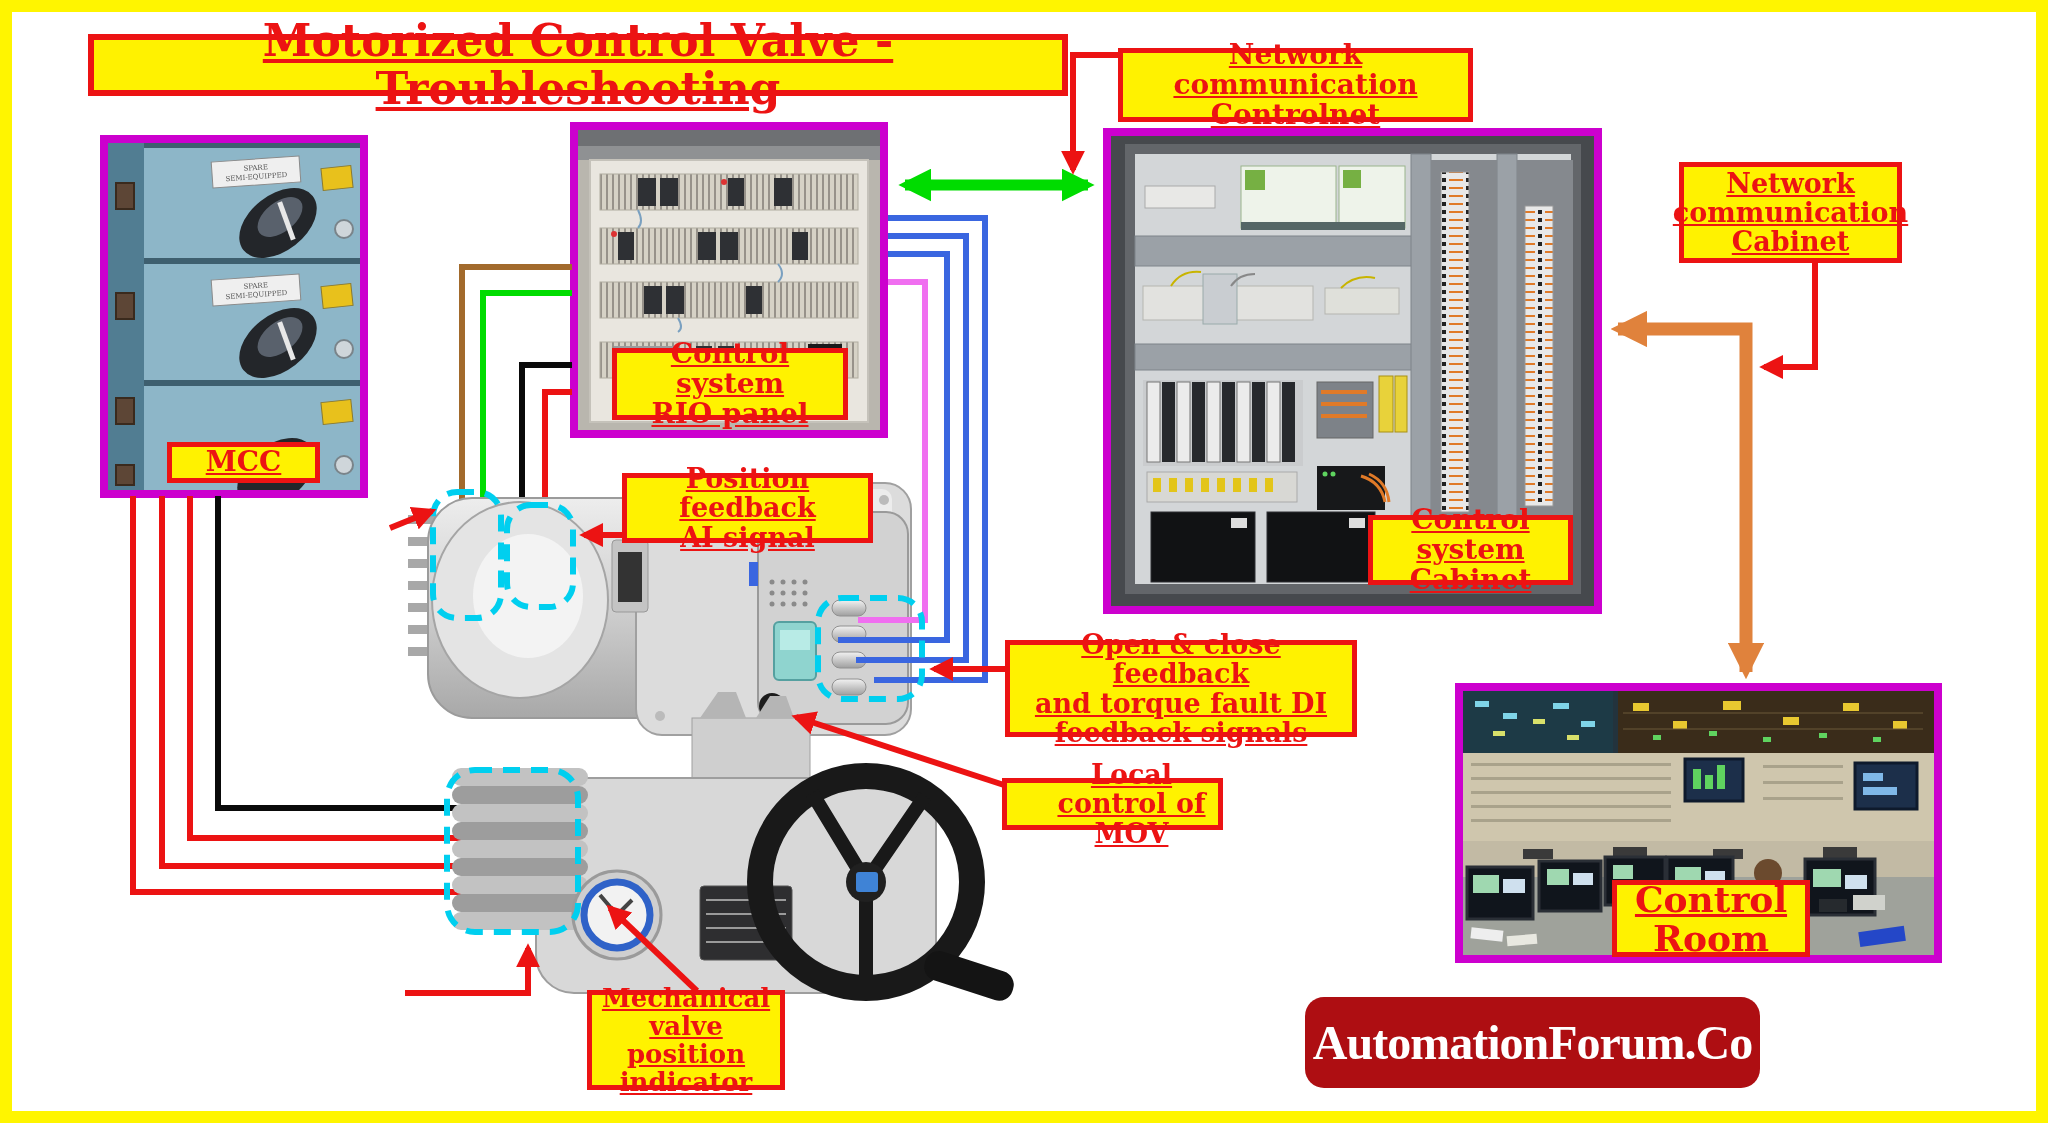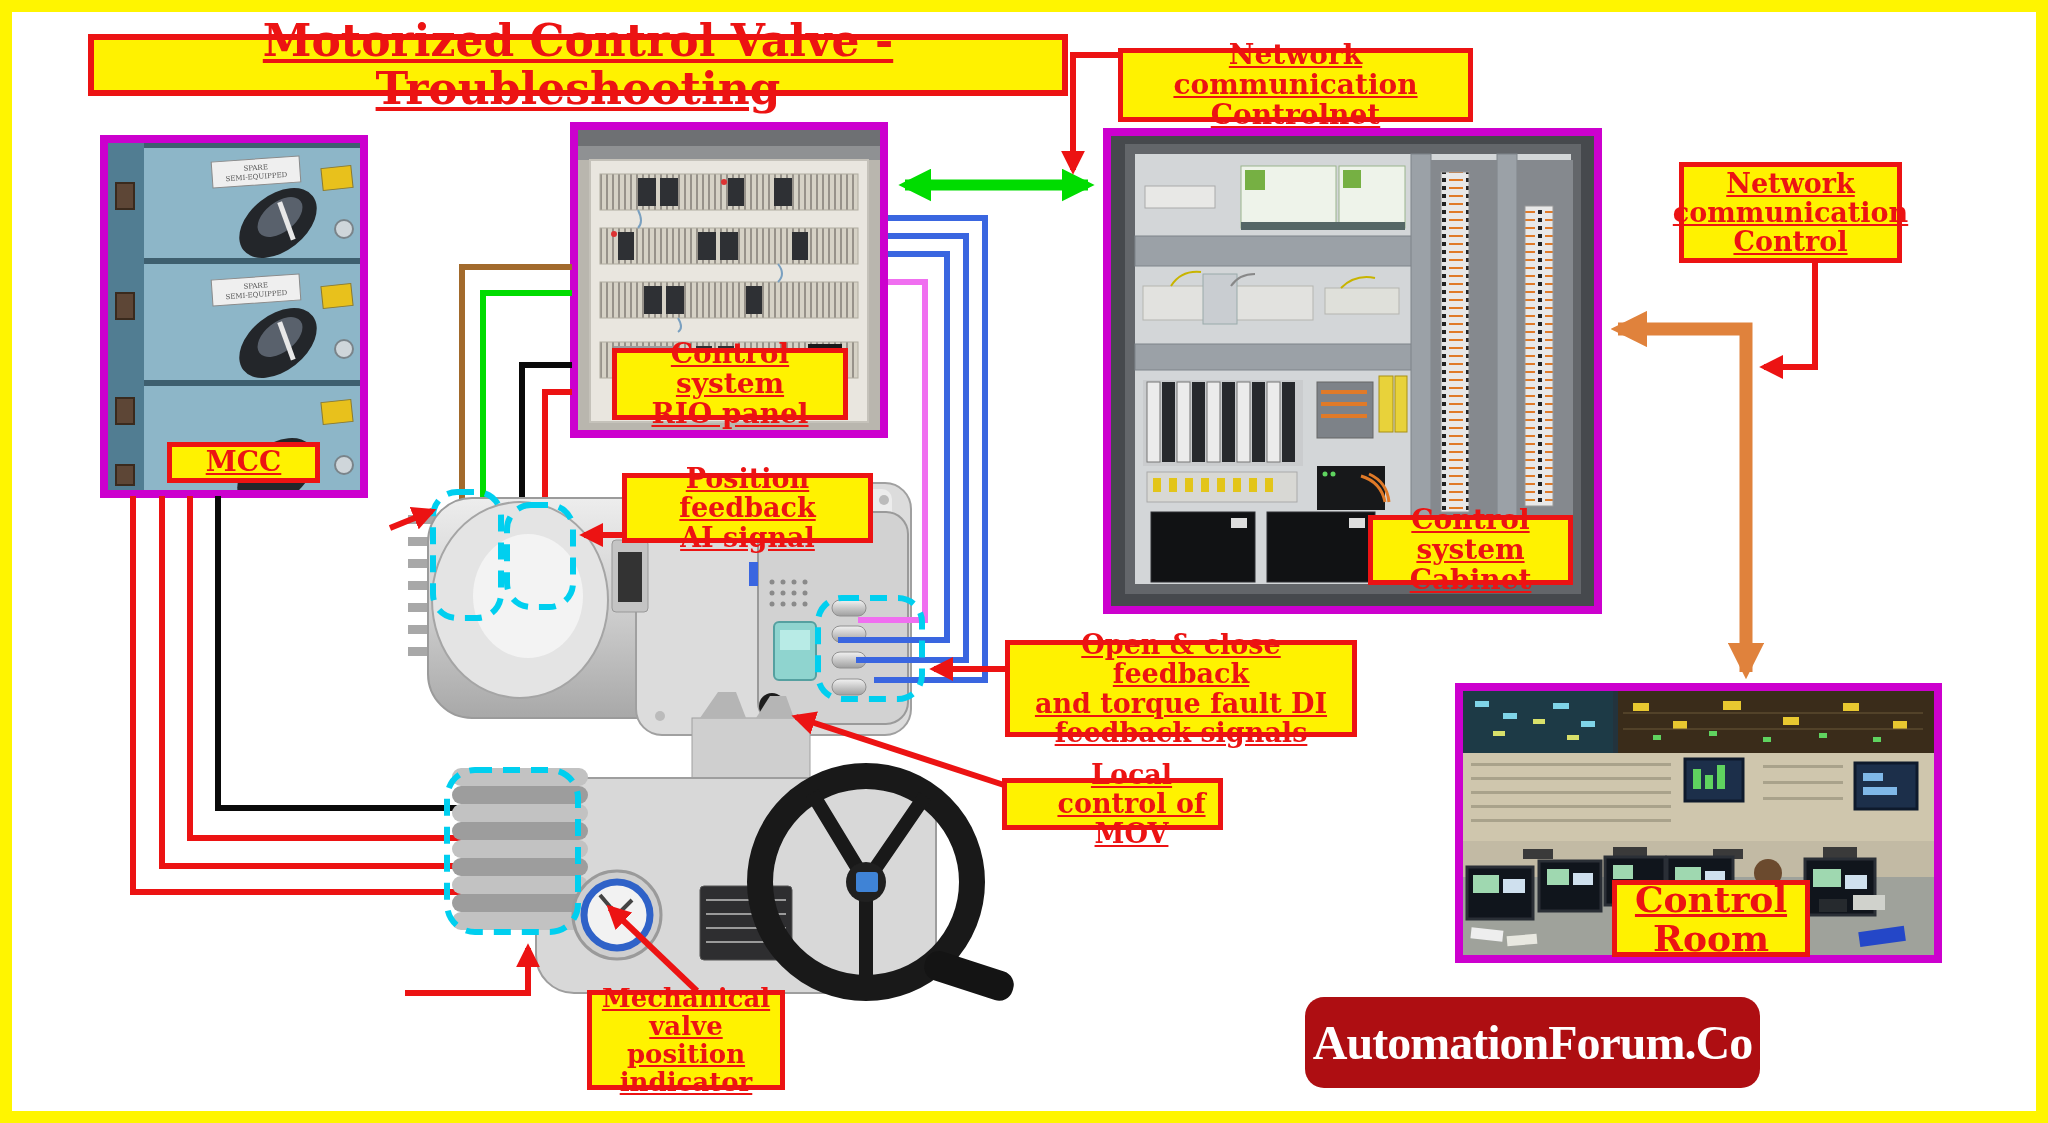--- a/index.html
+++ b/index.html
@@ -459,21 +459,21 @@
     </g>
   </svg>
 
   <div id="title-box" class="callout" style="left:88px;top:34px;width:980px;height:62px;font-size:44px;">Motorized Control Valve - Troubleshooting</div>
 
   <div class="callout" style="left:1118px;top:18px;width:355px;height:74px;font-size:28px;margin-top:30px;">Network communication
 Controlnet</div>
 
   <div class="callout" style="left:1679px;top:162px;width:223px;height:101px;font-size:27px;">Network
 communication
-Control</div>
+Cabinet</div>
 
   <div class="callout" style="left:167px;top:442px;width:153px;height:41px;font-size:28px;">MCC</div>
 
   <div class="callout" style="left:612px;top:348px;width:236px;height:72px;font-size:28px;">Control system
 RIO panel</div>
 
   <div class="callout" style="left:1368px;top:515px;width:205px;height:70px;font-size:28px;">Control system
 Cabinet</div>
 
   <div class="callout" style="left:1612px;top:880px;width:198px;height:77px;font-size:36px;">Control

